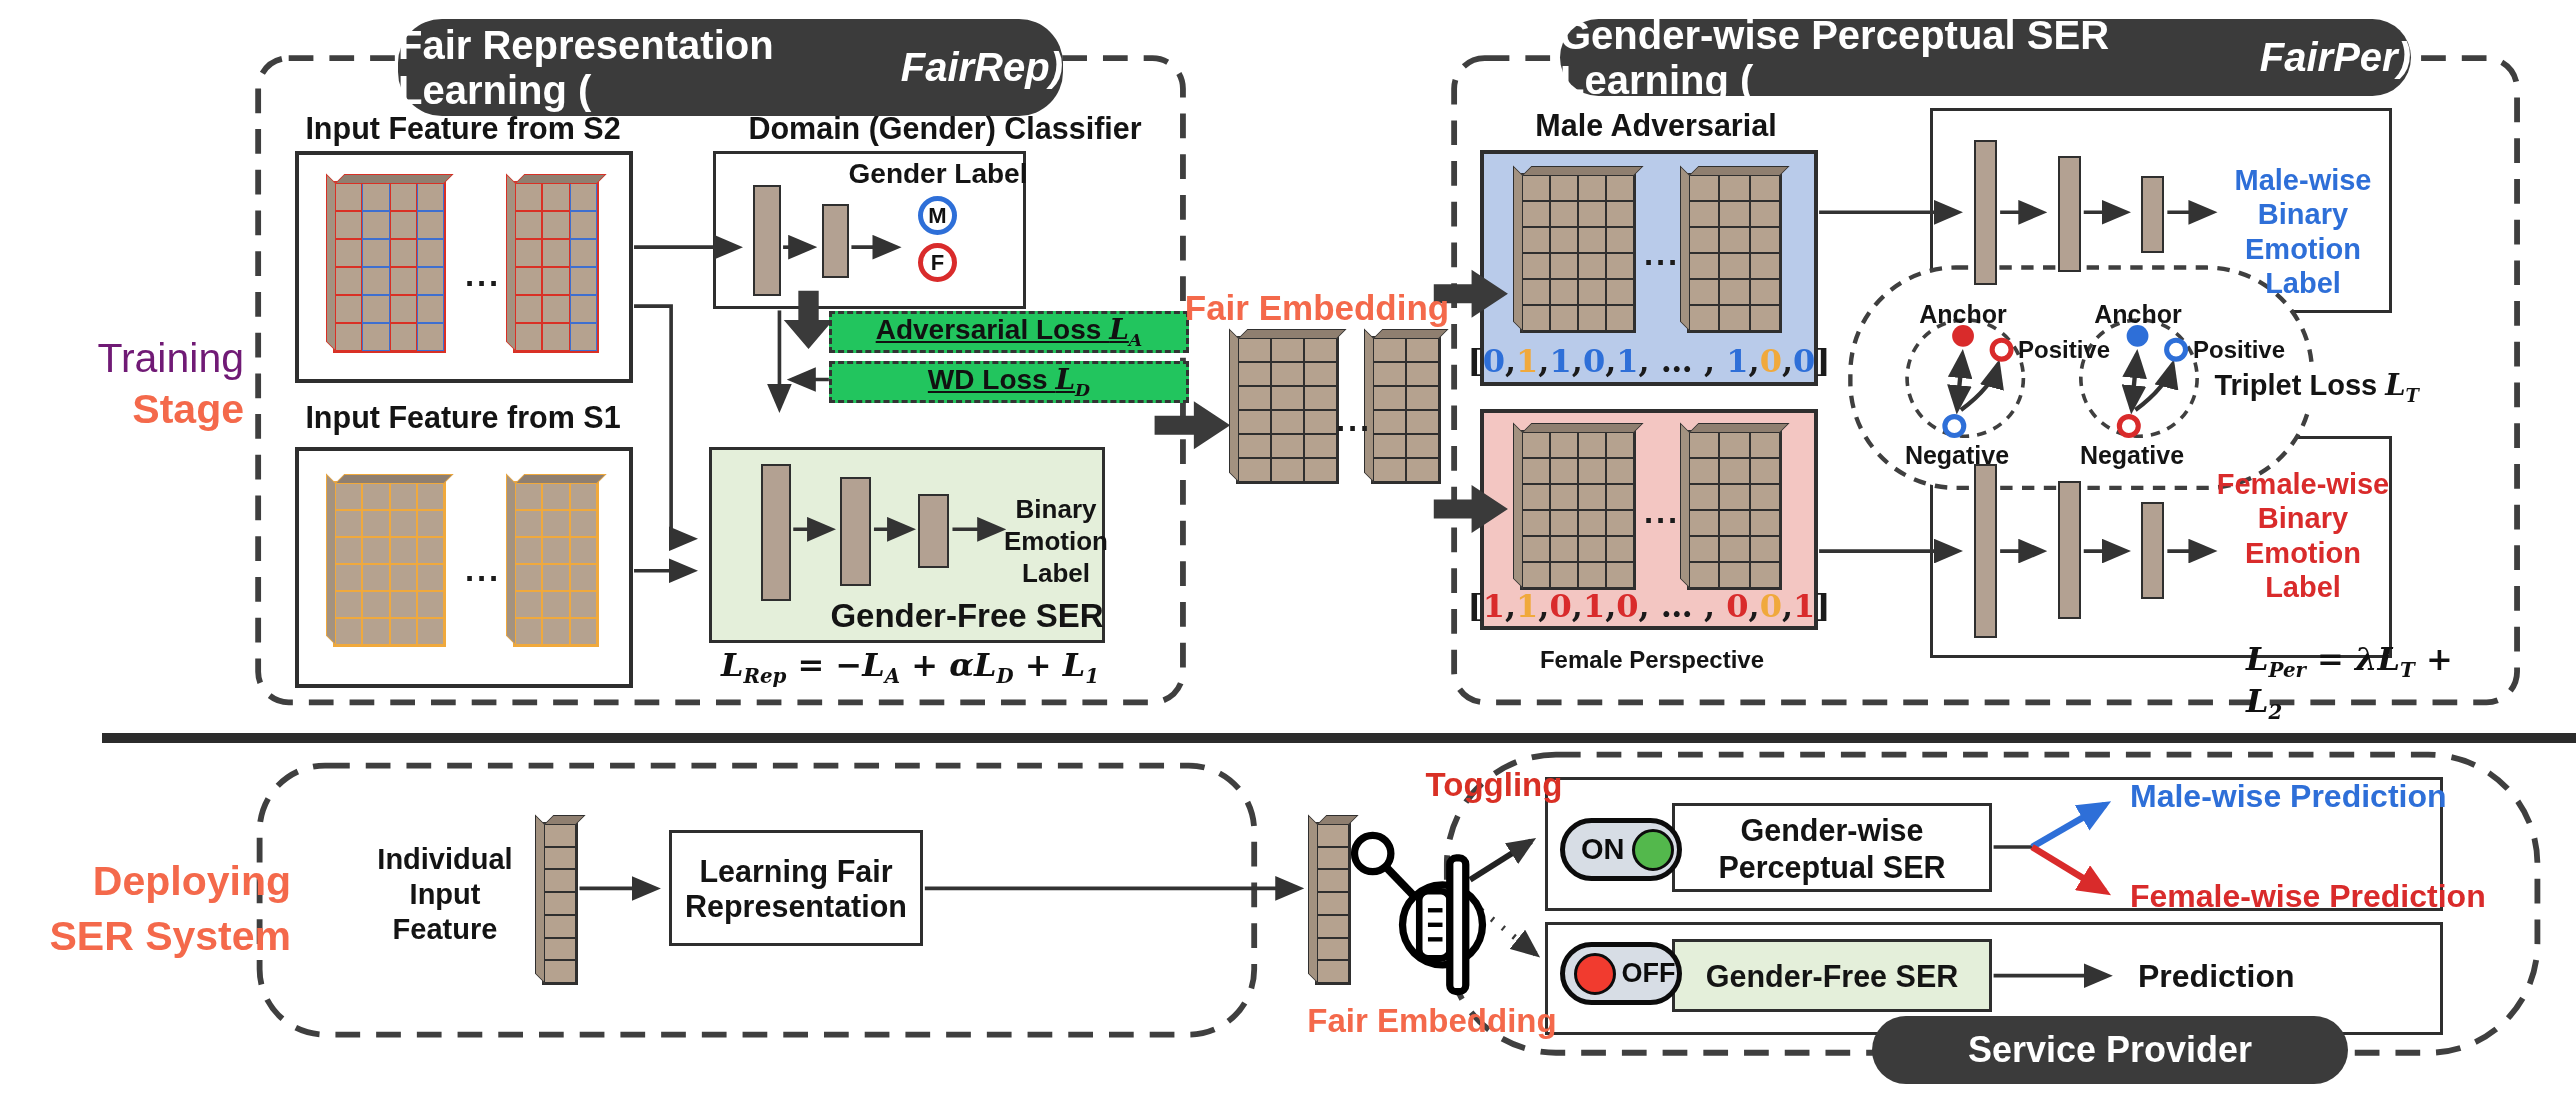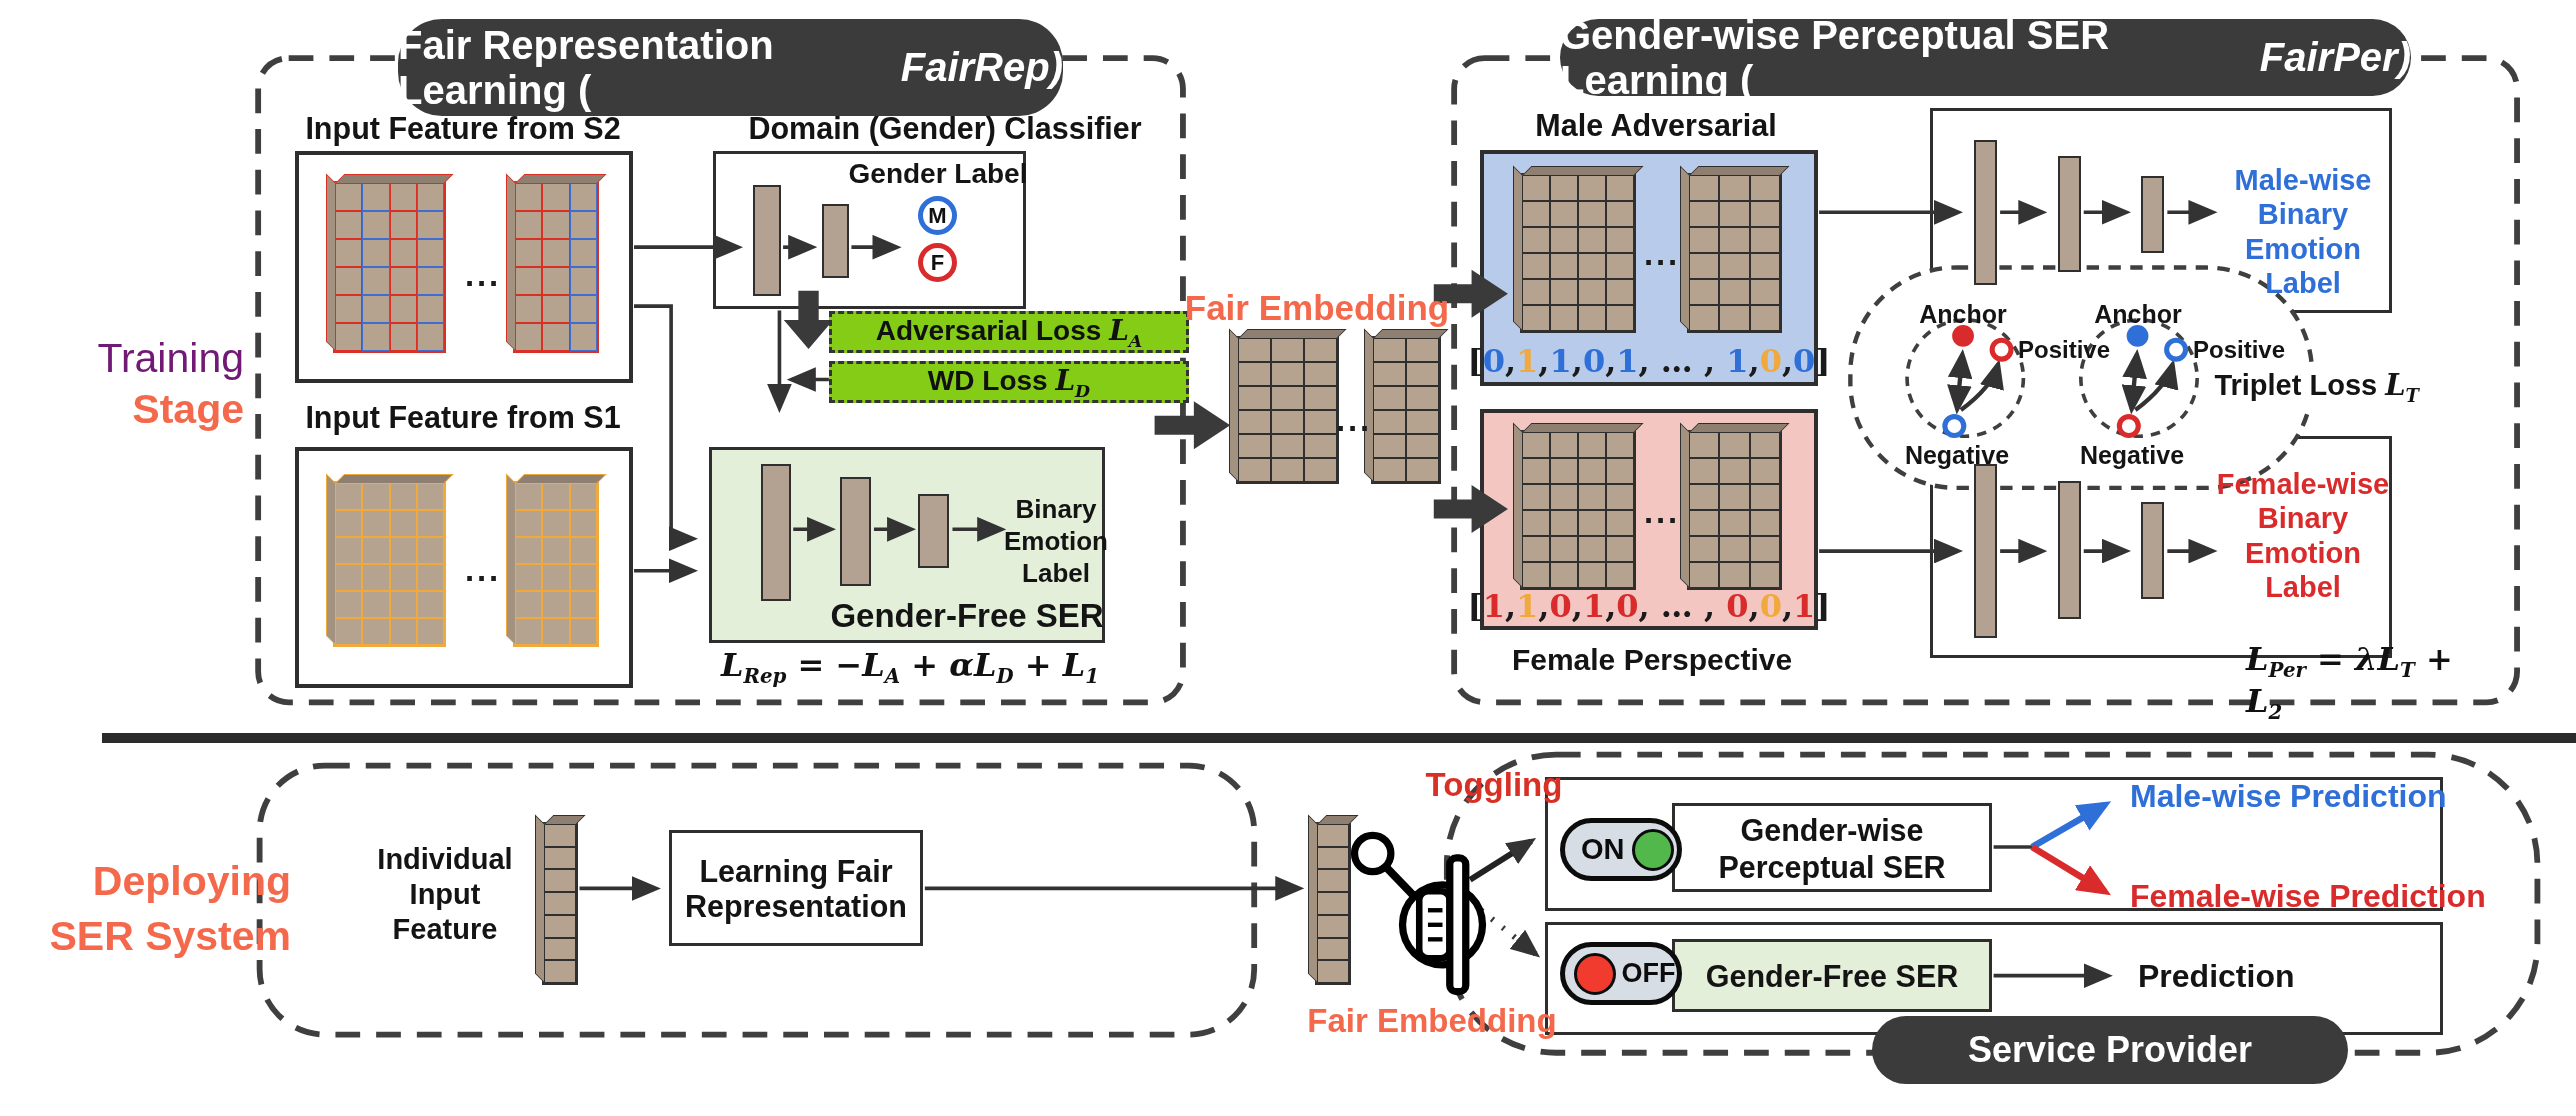--- a/index.html
+++ b/index.html
@@ -9,22 +9,22 @@
   .z1{z-index:1;} .z3{z-index:3;}
   #wires{position:absolute;left:0;top:0;z-index:2;}
   .lbl{font-weight:600;color:#141414;white-space:nowrap;}
   .ctr{transform:translate(-50%,-50%);}
   .rt{transform:translate(-100%,-50%);}
   .ml{transform:translateY(-50%);}
   .box{background:#fff;border:4.4px solid #2e2e2e;box-sizing:border-box;}
   .pill{background:#3b3b3b;border-radius:44px;display:flex;align-items:center;justify-content:center;
         color:#fff;font-weight:700;box-sizing:border-box;}
   .pill .em{font-style:italic;}
-  .dashbox{background:#84cc16;border:3.6px dashed #333;box-sizing:border-box;display:flex;
-           align-items:flex-start;justify-content:center;font-weight:600;}
+  .dashbox{background:#22c55e;border:3.6px dashed #333;box-sizing:border-box;display:flex;
+           align-items:flex-end;justify-content:center;font-weight:600;text-decoration:underline;}
   .bar{background:#b3a192;border:2.9px solid #2f2f2f;box-sizing:border-box;}
   .tensor{display:grid;background:#b5a28f;border:2.2px solid var(--bc);box-sizing:border-box;}
   .tensor i{border:1.8px solid var(--bc);background:#b5a28f;}
   .tensor::before{content:"";position:absolute;left:0;top:-9.5px;width:100%;height:9.5px;
     background:#8f7f70;border:1.8px solid var(--bc);box-sizing:border-box;
     transform:skewX(-45deg);transform-origin:bottom left;}
   .tensor::after{content:"";position:absolute;left:-9.5px;top:0;width:9.5px;height:100%;
     background:#a39280;border:1.8px solid var(--bc);box-sizing:border-box;
     transform:skewY(45deg);transform-origin:top right;}
   .t-s2a i:nth-child(4n+2),.t-s2a i:nth-child(4n){border-color:#3E6FD0;}
@@ -420,21 +420,21 @@
       <i></i>
       <i></i>
       <i></i>
       <i></i>
       <i></i>
       <i></i>
       <i></i>
     </div>
   <div class="abs dots ctr z3" style="left:1662px;top:512px;">...</div>
   <div class="abs vect ctr z3" style="left:1649px;top:606px;"><span class="tok-k">[</span><span class="tok-r">1</span><span class="tok-k">,</span><span class="tok-o">1</span><span class="tok-k">,</span><span class="tok-r">0</span><span class="tok-k">,</span><span class="tok-r">1</span><span class="tok-k">,</span><span class="tok-r">0</span><span class="tok-k">, … , </span><span class="tok-r">0</span><span class="tok-k">,</span><span class="tok-o">0</span><span class="tok-k">,</span><span class="tok-r">1</span><span class="tok-k">]</span></div>
-  <div class="abs lbl ctr z3" style="left:1652px;top:660px;font-size:30px;">Female Perspective</div>
+  <div class="abs lbl ctr z3" style="left:1652px;top:660px;font-size:24px;">Female Perspective</div>
 
   <div class="abs bar z3" style="left:1974px;top:140px;width:23px;height:145px;"></div>
   <div class="abs bar z3" style="left:2058px;top:156px;width:23px;height:116px;"></div>
   <div class="abs bar z3" style="left:2141px;top:176px;width:23px;height:77px;"></div>
   <div class="abs lbl ctr z3" style="left:2303px;top:180px;font-size:29px;color:#2E6FD8;">Male-wise</div>
   <div class="abs lbl ctr z3" style="left:2303px;top:214px;font-size:29px;color:#2E6FD8;">Binary</div>
   <div class="abs lbl ctr z3" style="left:2303px;top:249px;font-size:29px;color:#2E6FD8;">Emotion</div>
   <div class="abs lbl ctr z3" style="left:2303px;top:283px;font-size:29px;color:#2E6FD8;">Label</div>
   <div class="abs bar z3" style="left:1974px;top:464px;width:23px;height:174px;"></div>
   <div class="abs bar z3" style="left:2058px;top:481px;width:23px;height:138px;"></div>

